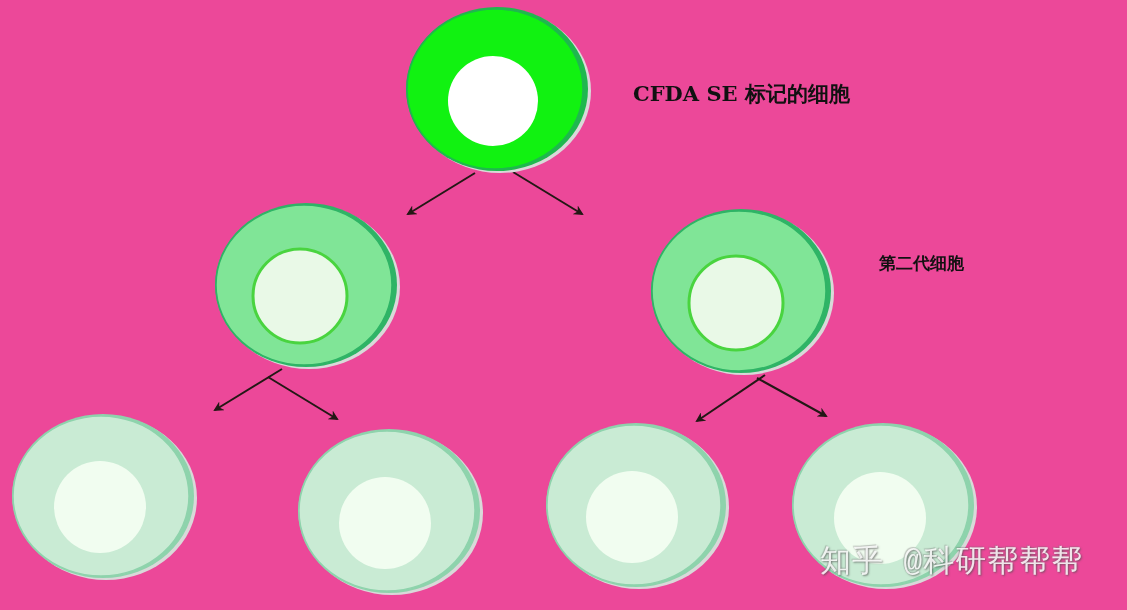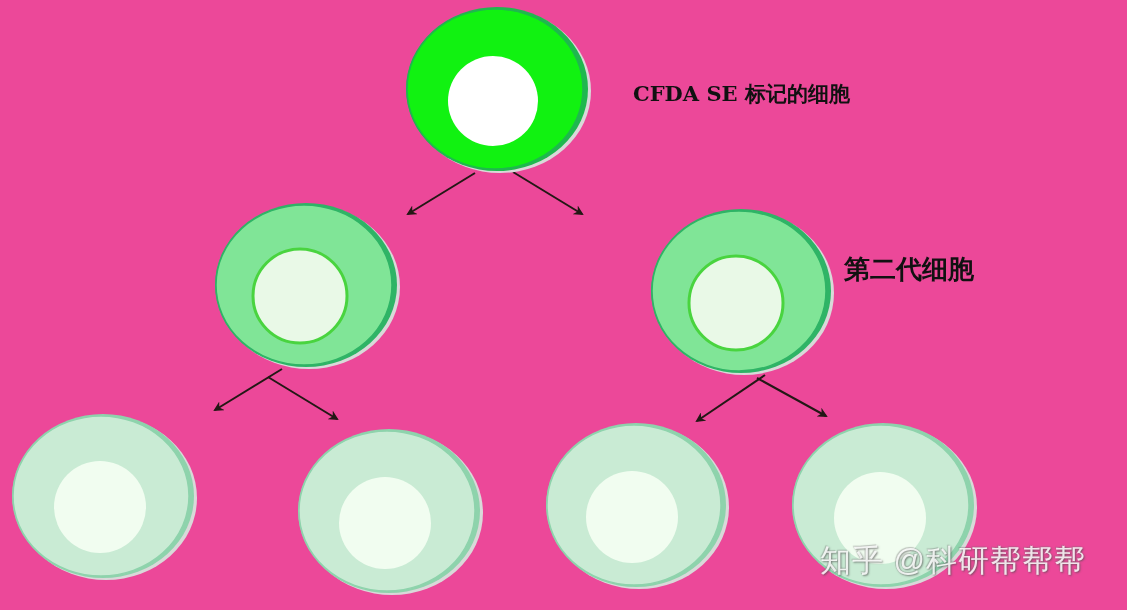--- a/index.html
+++ b/index.html
@@ -6,25 +6,25 @@
   #stage { position: relative; width: 1127px; height: 610px; overflow: hidden; background: #ec4899; }
   svg { position: absolute; left: 0; top: 0; }
   .label {
     position: absolute;
     font-family: "DejaVu Serif", "Liberation Serif", serif;
     font-weight: bold;
     color: #111111;
     white-space: nowrap;
   }
   #label-top { left: 633px; top: 80px; font-size: 21px; }
-  #label-gen2 { left: 844px; top: 252px; font-size: 26px; }
+  #label-gen2 { left: 879px; top: 252px; font-size: 17px; }
   #label-gen3 { left: 995px; top: 437px; font-size: 21px; }
   #watermark {
     position: absolute; left: 820px; top: 540px;
-    font-family: Liberation Sans, sans-serif;
+    font-family: Liberation Mono, monospace;
     font-size: 31px; color: rgba(255,255,255,0.85);
     text-shadow: 1px 1px 2px rgba(80,80,80,0.7), -1px -1px 1px rgba(120,120,120,0.4);
     letter-spacing: 1px; white-space: nowrap;
   }
 </style>
 </head>
 <body>
 
 <div id="stage">
   <svg id="diagram" width="1127" height="610" viewBox="0 0 1127 610">

